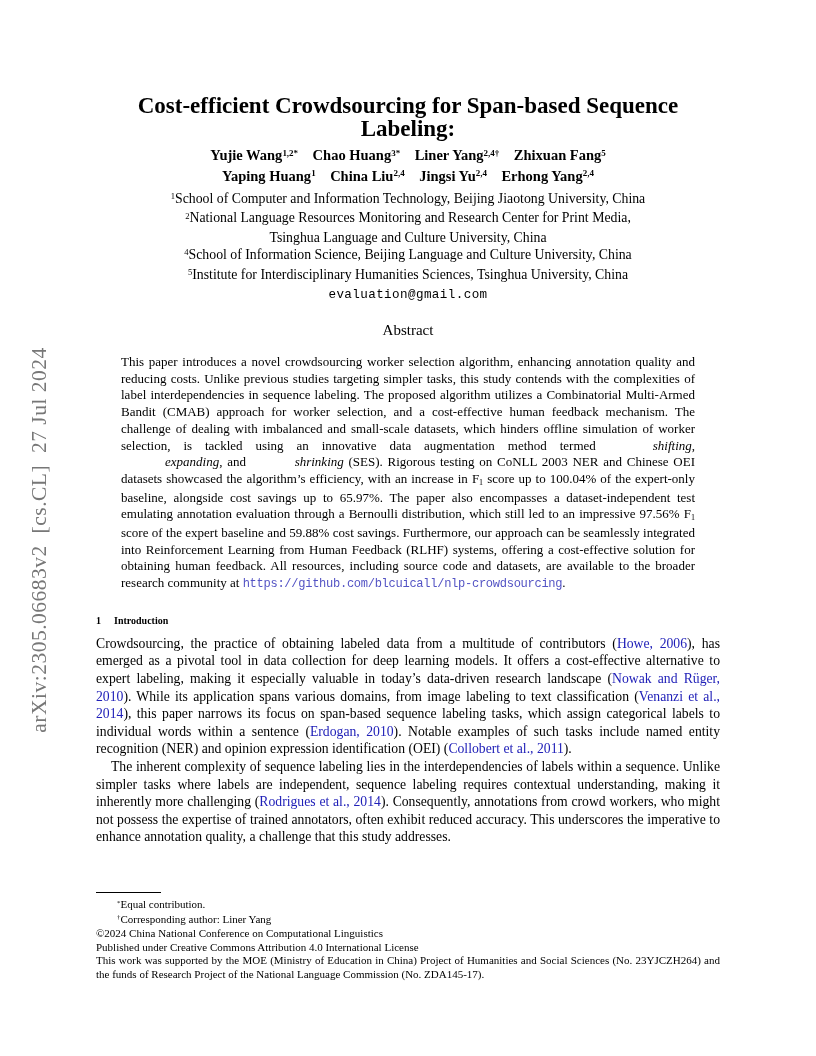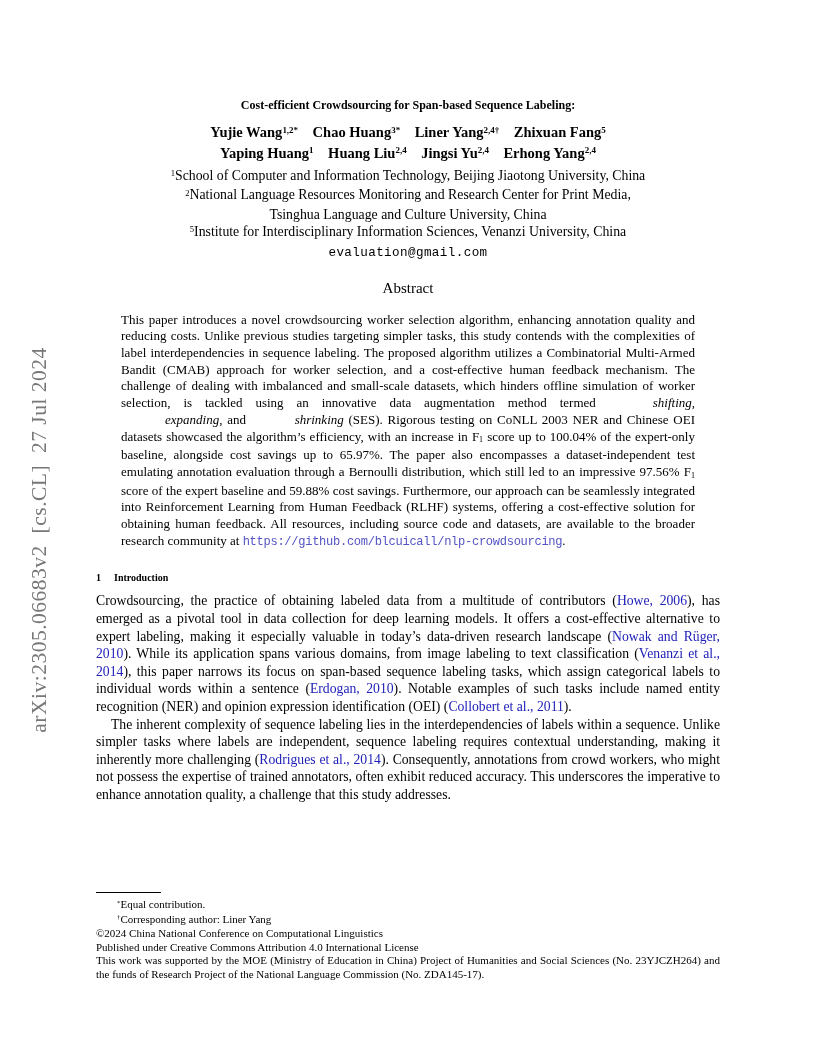--- a/index.html
+++ b/index.html
@@ -25,21 +25,21 @@
   .content {
     position: absolute;
     left: 96px;
     top: 88px;
     width: 624px;
   }
   .title {
     padding-top: 6px;
     text-align: center;
     font-weight: bold;
-    font-size: 12px;
+    font-size: 23px;
     line-height: 23px;
   }
   .authors {
     text-align: center;
     font-weight: bold;
     font-size: 14.5px;
     line-height: 18.5px;
     white-space: pre-wrap;
   }
   .authors.first { margin-top: 6px; }
@@ -122,26 +122,27 @@
 
   <div class="arxiv-strip">arXiv:2305.06683v2  [cs.CL]  27 Jul 2024</div>
 
   <main class="content">
 
     <header>
       <div class="title">
         <div>Cost-efficient Crowdsourcing for Span-based Sequence Labeling:</div>
       </div>
       <div class="authors first"><span>Yujie Wang</span><span class="s-sup">1,2*</span><span>    </span><span>Chao Huang</span><span class="s-sup">3*</span><span>    </span><span>Liner Yang</span><span class="s-sup">2,4†</span><span>    </span><span>Zhixuan Fang</span><span class="s-sup">5</span></div>
-      <div class="authors"><span>Yaping Huang</span><span class="s-sup">1</span><span>    </span><span>Huang Liu</span><span class="s-sup">2,4</span><span>    </span><span>Jingsi Yu</span><span class="s-sup">2,4</span><span>    </span><span>Erhong Yang</span><span class="s-sup">2,4</span></div>
+      <div class="authors"><span>Yaping Huang</span><span class="s-sup">1</span><span>    </span><span>China Liu</span><span class="s-sup">2,4</span><span>    </span><span>Jingsi Yu</span><span class="s-sup">2,4</span><span>    </span><span>Erhong Yang</span><span class="s-sup">2,4</span></div>
       <div class="affils">
         <div class="affil"><span class="s-sup">1</span><span>School of Computer and Information Technology, Beijing Jiaotong University, China</span></div>
         <div class="affil"><span class="s-sup">2</span><span>National Language Resources Monitoring and Research Center for Print Media,</span></div>
         <div class="affil"><span>Tsinghua Language and Culture University, China</span></div>
-        <div class="affil"><span class="s-sup">5</span><span>Institute for Interdisciplinary Information Sciences, Venanzi University, China</span></div>
+        <div class="affil"><span class="s-sup">4</span><span>School of Information Science, Beijing Language and Culture University, China</span></div>
+        <div class="affil"><span class="s-sup">5</span><span>Institute for Interdisciplinary Humanities Sciences, Tsinghua University, China</span></div>
       </div>
       <div class="email">evaluation@gmail.com</div>
     </header>
 
     <section class="abstract">
       <h2>Abstract</h2>
       <p><span>This paper introduces a novel crowdsourcing worker selection algorithm, enhancing annotation quality and reducing costs. Unlike previous studies targeting simpler tasks, this study contends with the complexities of label interdependencies in sequence labeling. The proposed algorithm utilizes a Combinatorial Multi-Armed Bandit (CMAB) approach for worker selection, and a cost-effective human feedback mechanism. The challenge of dealing with imbalanced and small-scale datasets, which hinders offline simulation of worker selection, is tackled using an innovative data augmentation method termed </span><span class="s-i">shifting</span><span>, </span><span class="s-i">expanding</span><span>, and </span><span class="s-i">shrinking</span><span> (SES). Rigorous testing on CoNLL 2003 NER and Chinese OEI datasets showcased the algorithm’s efficiency, with an increase in F</span><span class="s-sub">1</span><span> score up to 100.04% of the expert-only baseline, alongside cost savings up to 65.97%. The paper also encompasses a dataset-independent test emulating annotation evaluation through a Bernoulli distribution, which still led to an impressive 97.56% F</span><span class="s-sub">1</span><span> score of the expert baseline and 59.88% cost savings. Furthermore, our approach can be seamlessly integrated into Reinforcement Learning from Human Feedback (RLHF) systems, offering a cost-effective solution for obtaining human feedback. All resources, including source code and datasets, are available to the broader research community at </span><a href="#" class="s-url">https://github.com/blcuicall/nlp-crowdsourcing</a><span>.</span></p>
     </section>
 
     <section>

